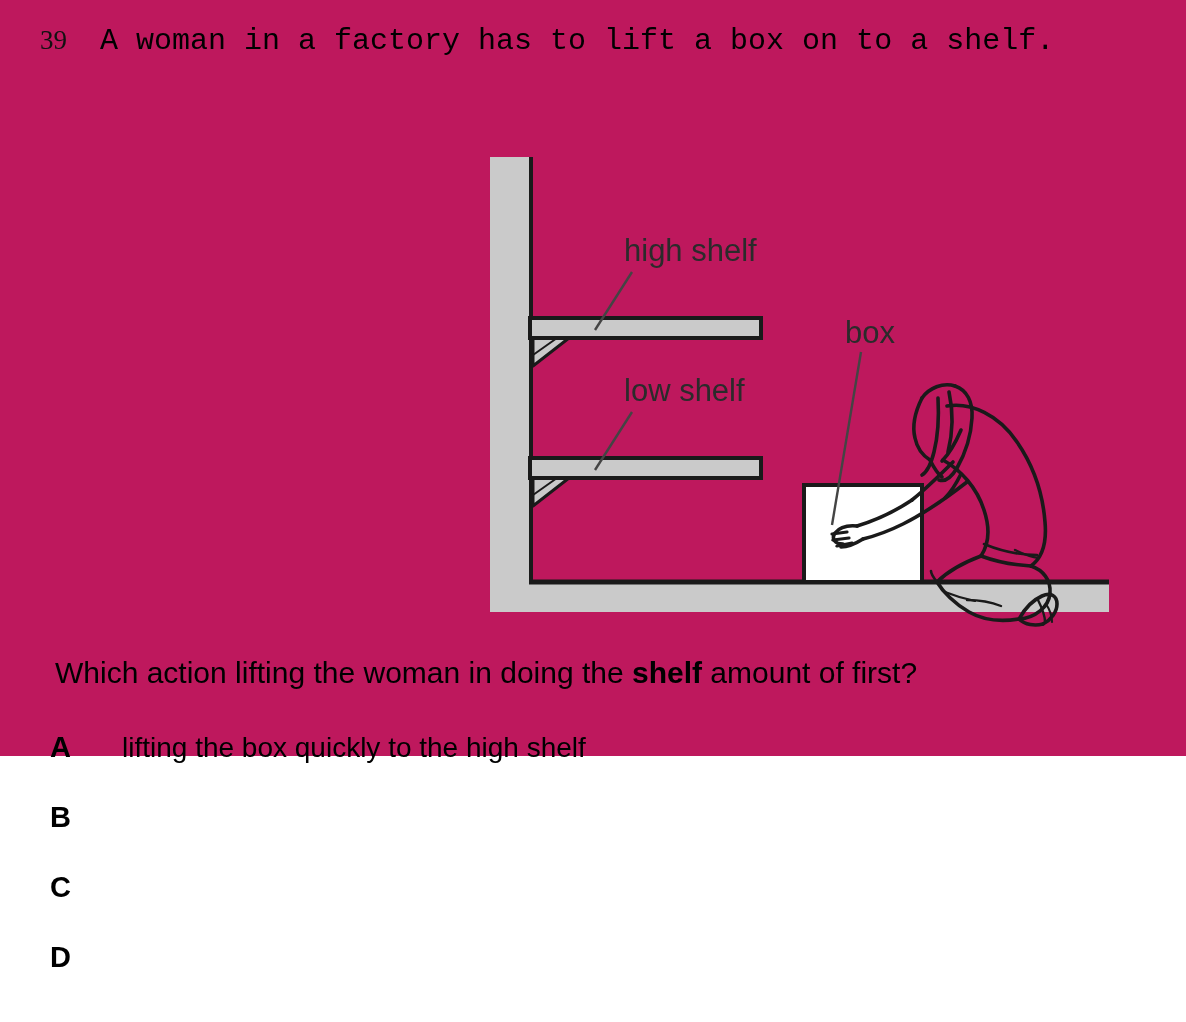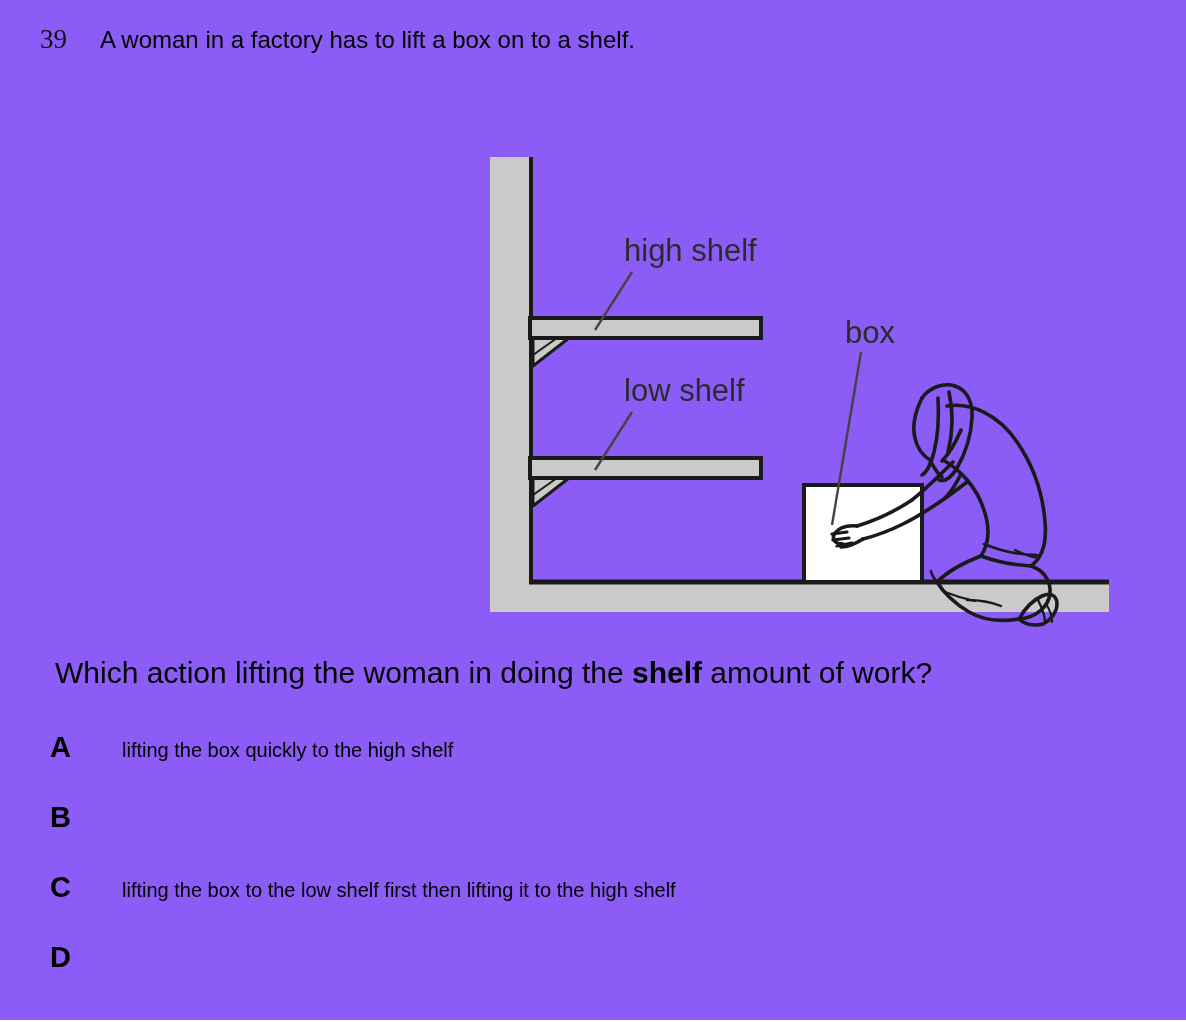--- a/index.html
+++ b/index.html
@@ -13,42 +13,42 @@
     height: 1022px;
     font-family: "Liberation Sans", sans-serif;
     color: #000000;
     overflow: hidden;
     position: relative;
   }
 
   .page {
     position: relative;
     width: 1186px;
-    height: 1020px;
-    background: #8b5cf6;
+    height: 756px;
+    background: #be185d;
   }
 
   
   .stem {
     position: absolute;
     left: 40px;
     top: 26px;
     display: flex;
     align-items: baseline;
   }
   .stem-number {
     font-family: "Liberation Serif", serif;
     font-size: 27px;
     line-height: 1;
     width: 60px;
     color: #111;
   }
   .stem-text {
-    font-family: Liberation Sans, sans-serif;
-    font-size: 24px;
+    font-family: Liberation Mono, monospace;
+    font-size: 30px;
     line-height: 1;
     color: #000;
     white-space: nowrap;
   }
 
   
   .figure {
     position: absolute;
     left: 0;
     top: 130px;
@@ -84,21 +84,21 @@
     height: 70px;
   }
   .option-letter {
     font-size: 29px;
     font-weight: bold;
     width: 72px;
     flex: 0 0 72px;
     line-height: 1;
   }
   .option-text {
-    font-size: 20px;
+    font-size: 28px;
     line-height: 1;
     white-space: nowrap;
   }
 </style>
 </head>
 <body>
 
 <div class="page">
 
   <div class="stem">
@@ -225,33 +225,32 @@
         <path d="M1006 420 C 1014 424, 1022 427, 1030 428" stroke-width="2.4"></path>
       </g>
 
       <text x="615" y="131" font-family="Liberation Sans, sans-serif" font-size="31" fill="#2b2b2b">high shelf</text>
       <text x="615" y="271" font-family="Liberation Sans, sans-serif" font-size="31" fill="#2b2b2b">low shelf</text>
       <text x="836" y="213" font-family="Liberation Sans, sans-serif" font-size="31" fill="#2b2b2b">box</text>
     </svg>
   </div>
 
   <div class="leadin">
-    <span>Which action lifting the woman in doing the </span><span class="bold">shelf</span><span> amount of work?</span>
+    <span>Which action lifting the woman in doing the </span><span class="bold">shelf</span><span> amount of first?</span>
   </div>
 
   <div class="options">
     <div class="option">
       <span class="option-letter">A</span>
       <span class="option-text">lifting the box quickly to the high shelf</span>
     </div>
     <div class="option">
       <span class="option-letter">B</span>
     </div>
     <div class="option">
       <span class="option-letter">C</span>
-      <span class="option-text">lifting the box to the low shelf first then lifting it to the high shelf</span>
     </div>
     <div class="option">
       <span class="option-letter">D</span>
     </div>
   </div>
 
 </div>
 
 </body></html>

